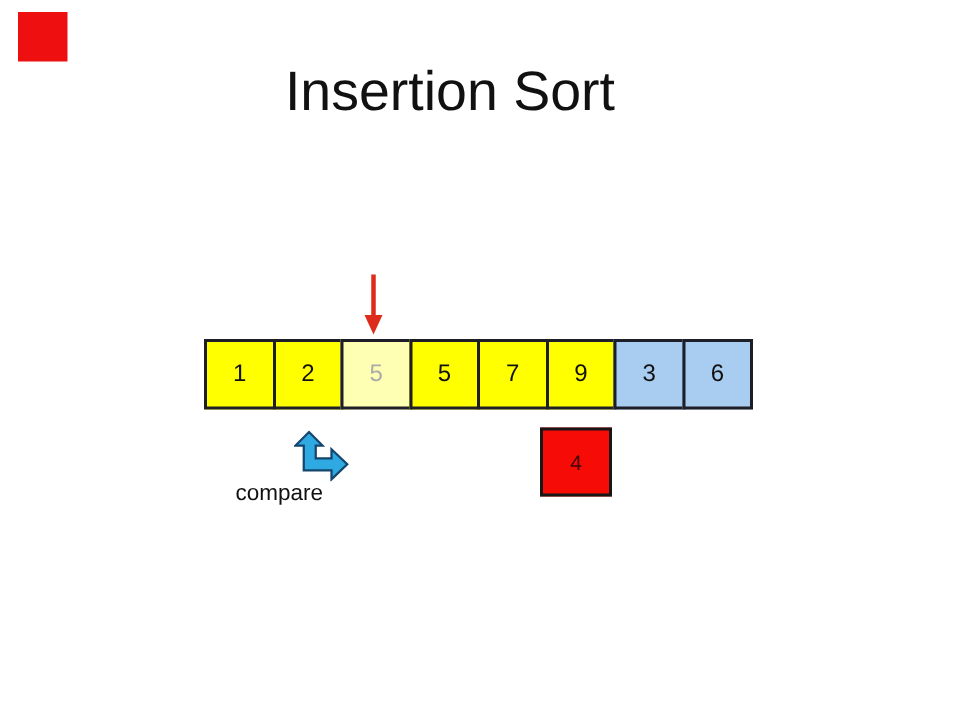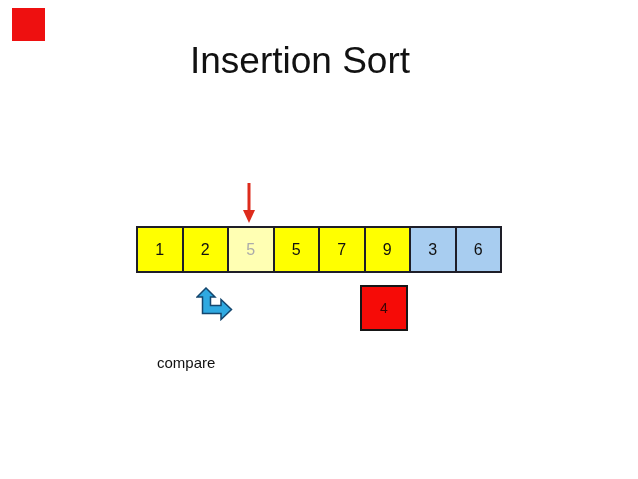--- a/index.html
+++ b/index.html
@@ -60,21 +60,20 @@
   .compare-arrow {
     position: absolute;
     left: 196px; top: 287px;
   }
   .compare-label {
     position: absolute;
     left: 157px; top: 320px;
     font-size: 15px;
     color: #111111;
     white-space: nowrap;
-    margin-top: 34px;
   }
   .moving-box {
     position: absolute;
     left: 360px; top: 285px;
     box-sizing: border-box;
     width: 48px; height: 46px;
     background: #f60b07;
     border: 2px solid #161616;
     display: flex;
     align-items: center;

